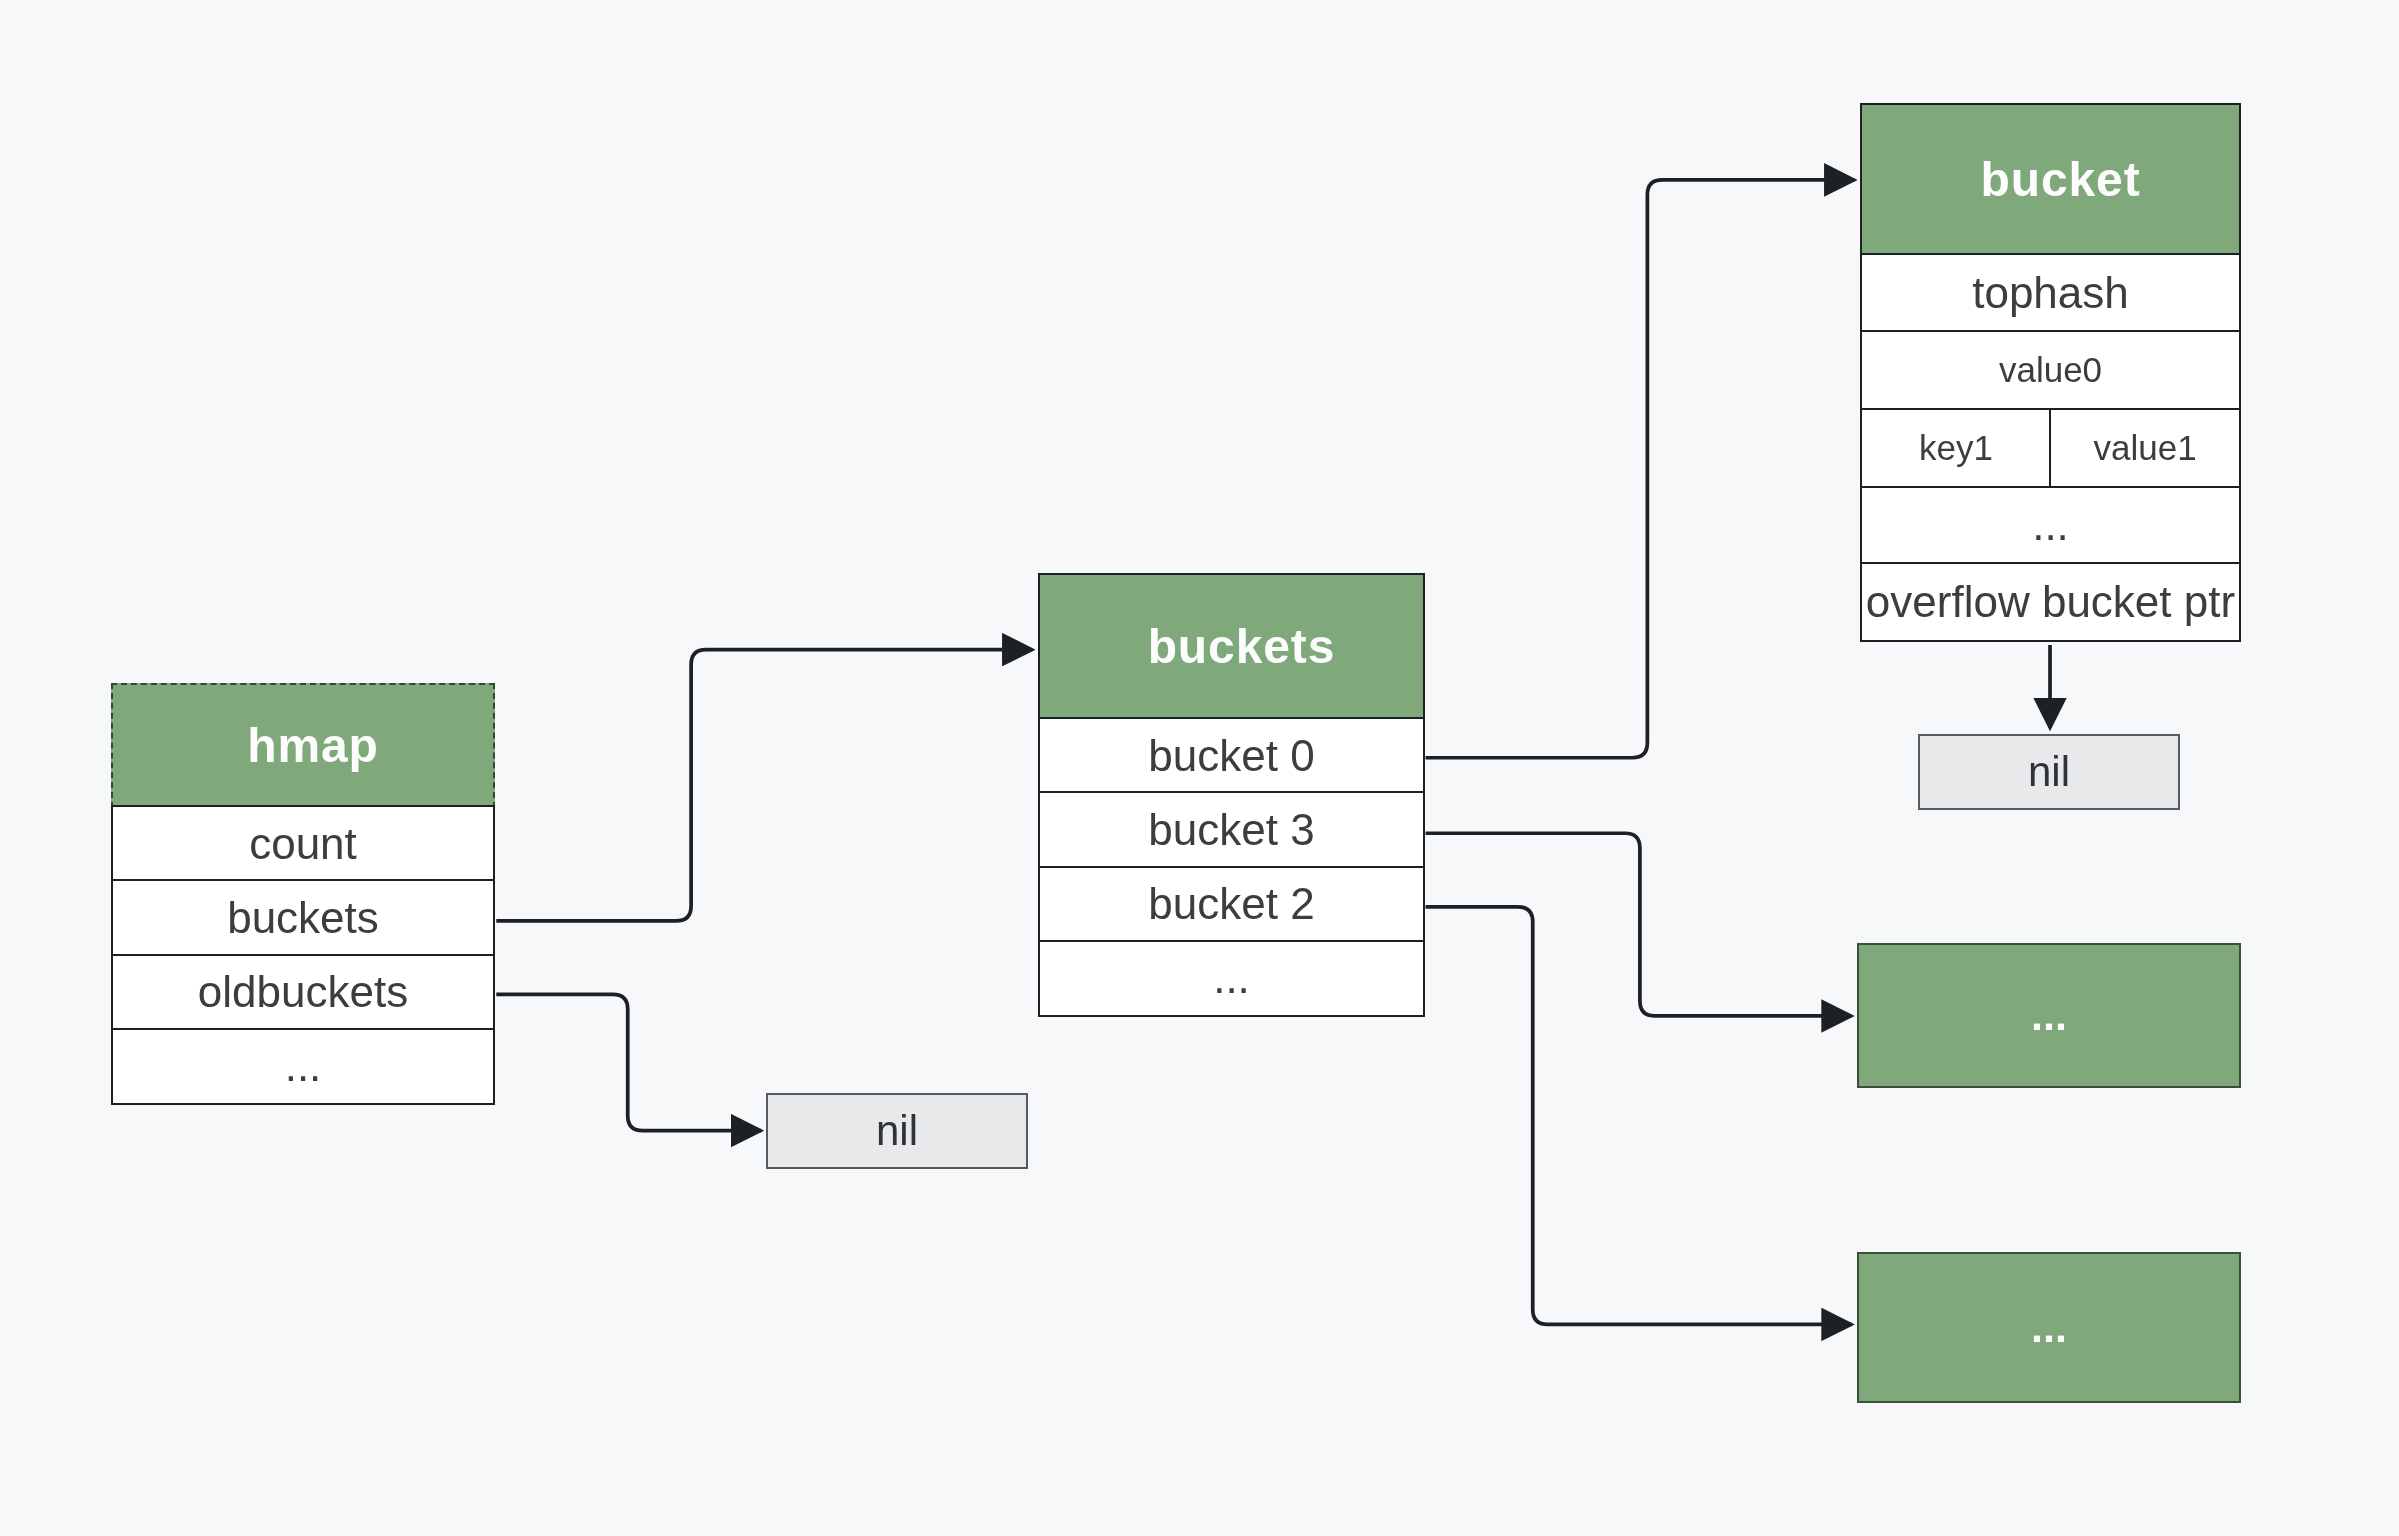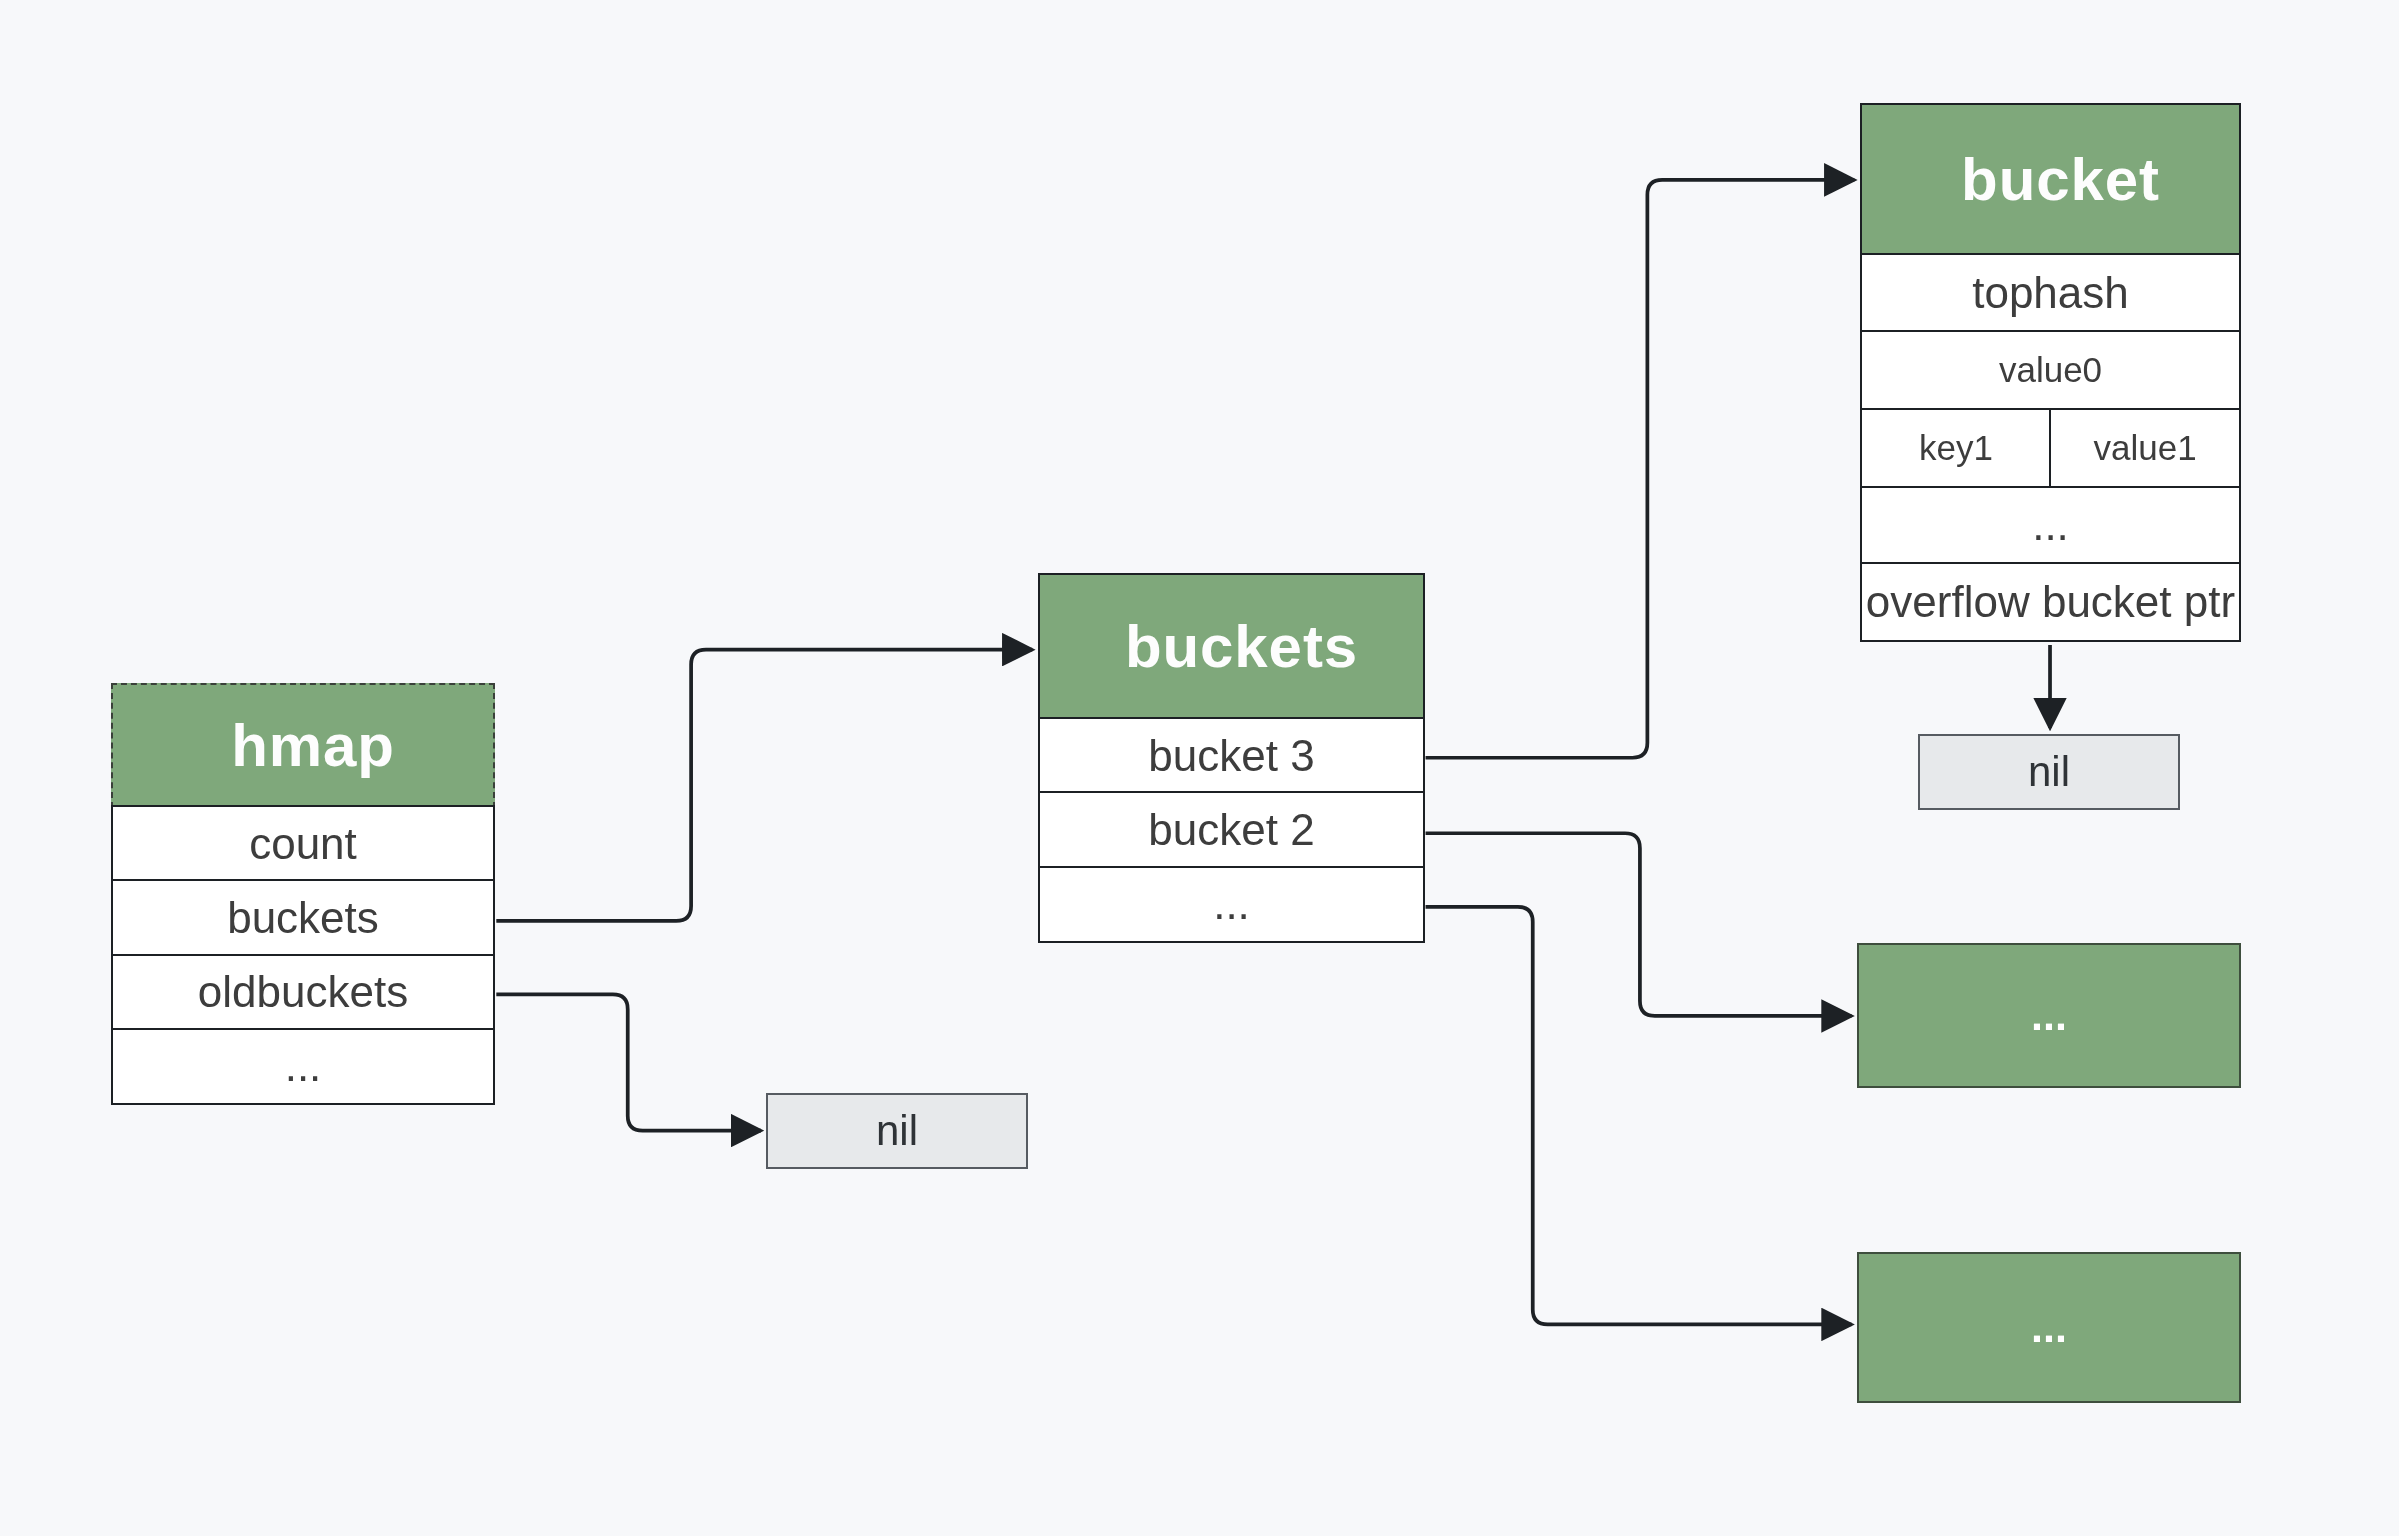--- a/index.html
+++ b/index.html
@@ -8,21 +8,21 @@
     width:2400px;height:1536px;
     background:#f7f8fa;
     overflow:hidden;
     font-family:"Liberation Sans", sans-serif;
   }
   .node{position:absolute;}
   .hdr{
     box-sizing:border-box;
     display:flex;align-items:center;justify-content:center;
     background:#7fa87b;color:#fdfdfd;
-    font-weight:bold;font-size:60px;letter-spacing:0.9px;padding-left:20px;
+    font-weight:bold;font-size:48px;letter-spacing:0.9px;padding-left:20px;
   }
   .hdr.dashed{border:2.8px dashed #3a403a;}
   .hdr.solid{border:2.8px solid #1c2024;}
   .row{
     box-sizing:border-box;height:77px;margin-top:-2.8px;
     display:flex;align-items:center;justify-content:center;
     background:#ffffff;border:2.8px solid #1c2024;
     font-size:44px;color:#3d3d3d;
   }
   .brow{height:80px;}
@@ -58,20 +58,21 @@
   <div class="node" style="left:111px;top:683px;width:384px;">
     <div class="hdr dashed" style="height:125px;">hmap</div>
     <div class="row">count</div>
     <div class="row">buckets</div>
     <div class="row">oldbuckets</div>
     <div class="row">...</div>
   </div>
 
   <div class="node" style="left:1038px;top:573px;width:387px;">
     <div class="hdr solid" style="height:147px;">buckets</div>
+    <div class="row">bucket 0</div>
     <div class="row">bucket 3</div>
     <div class="row">bucket 2</div>
     <div class="row">...</div>
   </div>
 
   <div class="node" style="left:1860px;top:103px;width:381px;">
     <div class="hdr solid" style="height:153px;">bucket</div>
     <div class="row brow">tophash</div>
     <div class="pair">
       <div class="cell">value0</div>

